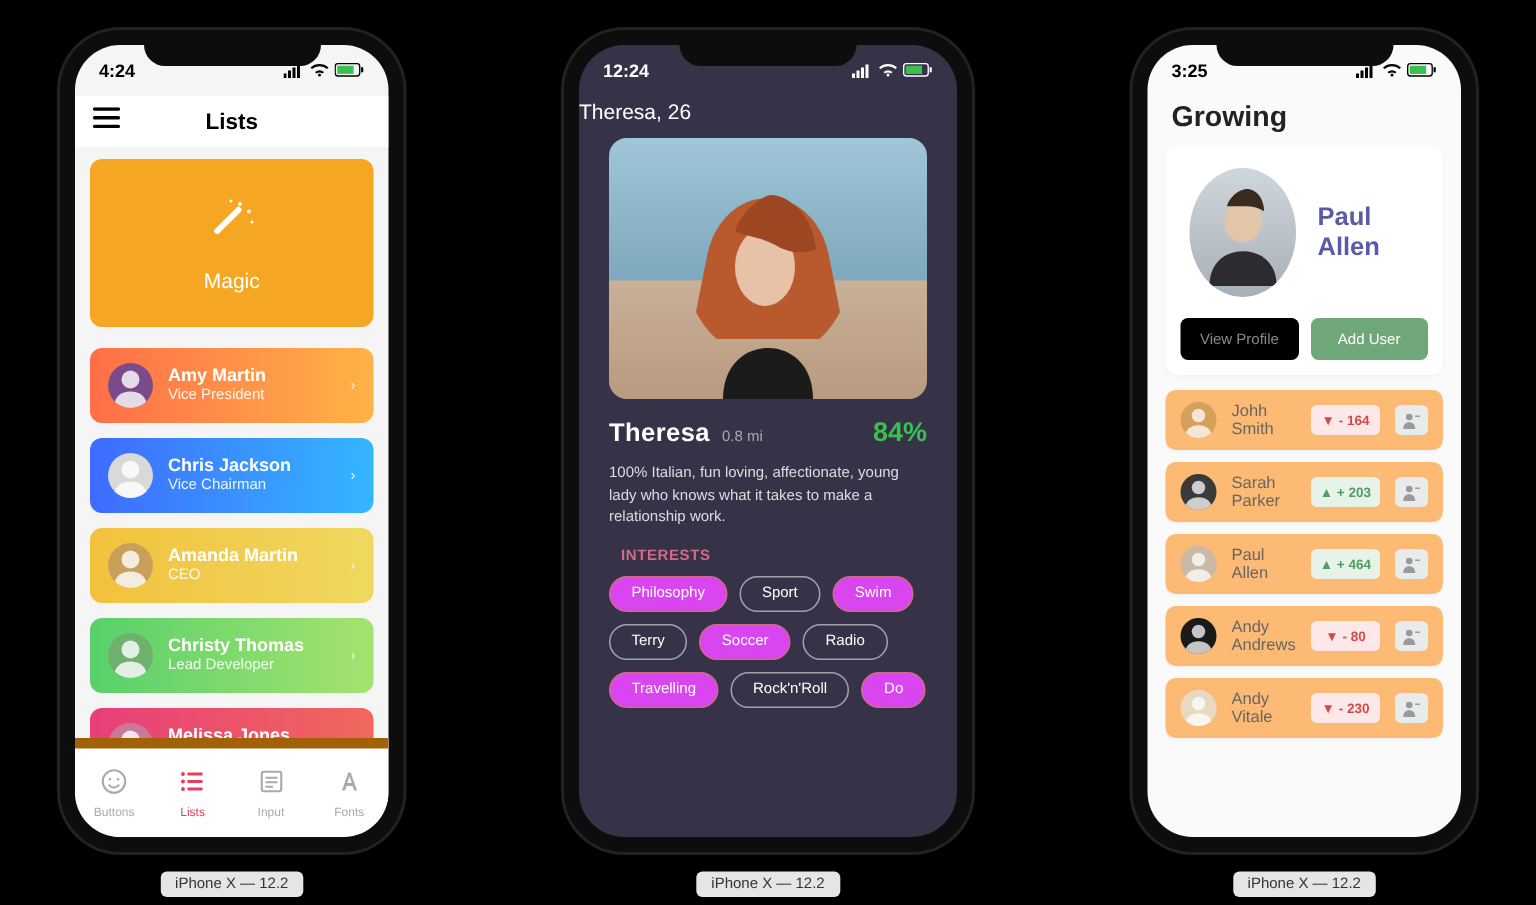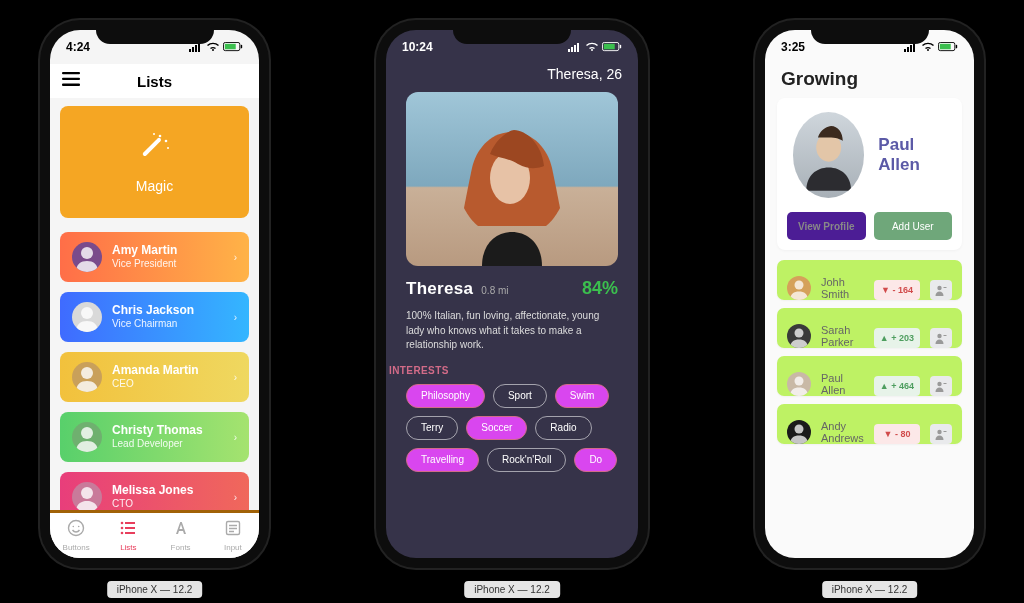--- a/index.html
+++ b/index.html
@@ -65,44 +65,44 @@
     width: 30px; height: 30px; border-radius: 50%;
     background: #ccc; flex-shrink: 0; margin-right: 10px; overflow: hidden;
     display: flex; align-items: center; justify-content: center;
   }
   .p1 .avatar svg { width: 100%; height: 100%; }
   .p1 .info { flex: 1; }
   .p1 .name { font-size: 12px; font-weight: 700; line-height: 1.15; }
   .p1 .role { font-size: 10px; opacity: .9; line-height: 1.15; }
   .p1 .chev { font-size: 10px; opacity: .85; }
   .p1 .tabbar {
-    display: flex; height: 48px; background: #fff; border-top: 3px solid #a16207;
+    display: flex; height: 66px; background: #fff; border-top: 7px solid #a16207;
   }
   .p1 .tab { flex: 1; display: flex; flex-direction: column; align-items: center; justify-content: center; gap: 2px; color: #aaa; }
   .p1 .tab.active { color: #E83E5C; }
   .p1 .tab-label { font-size: 8px; }
 
   
   .p2 .screen { background: #363349; color: #fff; display: flex; flex-direction: column; }
   .p2 .status-bar { color: #fff; }
-  .p2 .title { text-align: right; font-size: 14px; font-weight: 400; margin: 2px 16px 10px; }
+  .p2 .title { text-align: left; font-size: 14px; font-weight: 400; margin: 2px 0 10px; }
   .p2 .photo {
     margin: 0 20px; height: 174px; border-radius: 12px;
     background: linear-gradient(180deg,#a0c6d8 0%,#7ea8bd 54%, #c9b098 55%, #b89a80 100%);
     position: relative; overflow: hidden;
   }
   .p2 .photo-person {
     position: absolute; inset: 0; display: flex; align-items: flex-end; justify-content: center;
   }
   .p2 .meta { display: flex; align-items: baseline; gap: 8px; margin: 12px 20px 0; }
   .p2 .meta-name { font-size: 17px; font-weight: 800; letter-spacing: .3px; }
   .p2 .meta-dist { font-size: 10px; color: #aaa; }
   .p2 .meta-pct { margin-left: auto; font-size: 18px; font-weight: 800; color: #3BBF4E; }
   .p2 .bio { margin: 10px 20px 0; font-size: 10px; line-height: 1.45; color: #ddd; }
-  .p2 .section { margin: 12px 3px 0; font-size: 10px; font-weight: 700; color: #D26B88; letter-spacing: .4px; }
+  .p2 .section { margin: 12px 28px 0; font-size: 10px; font-weight: 700; color: #D26B88; letter-spacing: .4px; }
   .p2 .chips { margin: 8px 0 0 20px; display: flex; flex-wrap: wrap; gap: 8px; width: 260px; }
   .p2 .chip {
     height: 24px; padding: 0 14px; border-radius: 14px; font-size: 10px;
     display: inline-flex; align-items: center; justify-content: center;
     border: 1px solid rgba(255,255,255,.55); color: #fff; background: transparent;
   }
   .p2 .chip.filled { background: #d946ef; border-color: #D26B88; }
 
   
   .p3 .screen { background: #fafafa; display: flex; flex-direction: column; }
@@ -115,26 +115,26 @@
   .p3 .big-avatar {
     width: 86px; height: 86px; border-radius: 50%; overflow: hidden;
     background: linear-gradient(180deg,#cfd6dc,#a8b0b7); display: flex; align-items: flex-end; justify-content: center;
   }
   .p3 .big-name { font-size: 17px; font-weight: 800; color: #5C5AA7; }
   .p3 .btn-row { display: flex; gap: 8px; margin-top: 14px; }
   .p3 .btn {
     flex: 1; height: 28px; border-radius: 5px; font-size: 10px; font-weight: 500;
     display: flex; align-items: center; justify-content: center;
   }
-  .p3 .btn.secondary { background: #4c1d95; color: #888; font-weight: bold; }
+  .p3 .btn.secondary { background: #000000; color: #888; }
   .p3 .btn.primary { background: #6FA77A; color: #fff; }
   .p3 .plist { margin: 10px 12px 0; display: flex; flex-direction: column; gap: 8px; }
   .p3 .prow {
-    background: #bef264; border-radius: 7px; height: 40px; padding: 0 10px;
-    display: flex; align-items: flex-end; gap: 10px;
+    background: #fdba74; border-radius: 7px; height: 40px; padding: 0 10px;
+    display: flex; align-items: center; gap: 10px;
     box-shadow: 0 1px 2px rgba(0,0,0,.04);
   }
   .p3 .prow .av { width: 24px; height: 24px; border-radius: 50%; background: #ccc; overflow: hidden; display:flex; align-items:center; justify-content:center; }
   .p3 .prow .pname { flex: 1; font-size: 11px; color: #666; }
   .p3 .badge {
     min-width: 46px; height: 20px; border-radius: 4px; font-size: 9px; font-weight: 600;
     display: inline-flex; align-items: center; justify-content: center; gap: 3px; padding: 0 6px;
   }
   .p3 .badge.neg { background: #FCE8E8; color: #D14B4B; }
   .p3 .badge.pos { background: #E7F3E9; color: #4E9E5F; }
@@ -276,44 +276,44 @@
                 <circle cx="3" cy="4" r="1.3"></circle>
                 <rect x="6" y="3" width="10" height="2"></rect>
                 <circle cx="3" cy="9" r="1.3"></circle>
                 <rect x="6" y="8" width="10" height="2"></rect>
                 <circle cx="3" cy="14" r="1.3"></circle>
                 <rect x="6" y="13" width="10" height="2"></rect>
               </svg></span>
                    <span class="tab-label">Lists</span>
           </div>
           <div class="tab">
-            <span><svg width="18" height="18" viewBox="0 0 18 18" fill="currentColor">
-                <path d="M8.2 3h1.6l4.2 12h-2l-1-3H7l-1 3H4L8.2 3zm-0.7 7h3l-1.5-4.5L7.5 10z"></path>
-              </svg></span>
-                   <span class="tab-label">Fonts</span>
-          </div>
-          <div class="tab">
             <span><svg width="18" height="18" viewBox="0 0 18 18" fill="none" stroke="currentColor" stroke-width="1.4">
                 <rect x="2.5" y="2.5" width="13" height="13" rx="1.5"></rect>
                 <line x1="5" y1="6.5" x2="13" y2="6.5"></line>
                 <line x1="5" y1="9.5" x2="13" y2="9.5"></line>
                 <line x1="5" y1="12.5" x2="10" y2="12.5"></line>
               </svg></span>
                    <span class="tab-label">Input</span>
           </div>
+          <div class="tab">
+            <span><svg width="18" height="18" viewBox="0 0 18 18" fill="currentColor">
+                <path d="M8.2 3h1.6l4.2 12h-2l-1-3H7l-1 3H4L8.2 3zm-0.7 7h3l-1.5-4.5L7.5 10z"></path>
+              </svg></span>
+                   <span class="tab-label">Fonts</span>
+          </div>
         </div>
   </div>
   <div class="caption">iPhone X — 12.2</div>
 </div>
 
 <div class="device p2">
   <div class="notch"></div>
   <div class="screen">
     <div class="status-bar">
-      <span>10:24</span>
+      <span>12:24</span>
       <span class="status-icons">
         <svg width="14" height="10" viewBox="0 0 14 10">
               <rect x="0" y="7" width="2" height="3" fill="#fff"></rect>
               <rect x="3" y="5" width="2" height="5" fill="#fff"></rect>
               <rect x="6" y="3" width="2" height="7" fill="#fff"></rect>
               <rect x="9" y="1" width="2" height="9" fill="#fff"></rect>
             </svg>
         <svg width="14" height="10" viewBox="0 0 14 10">
               <path d="M7 9a1 1 0 100-2 1 1 0 000 2zm-3-3a5 5 0 016 0l-1 1a3.5 3.5 0 00-4 0zM1 3a9 9 0 0112 0l-1 1a7.5 7.5 0 00-10 0z" fill="#fff"></path>
             </svg>
@@ -470,18 +470,37 @@
       ▼ - 80
     </span>
     <span class="user-act">
       <svg width="12" height="12" viewBox="0 0 12 12" fill="currentColor">
                 <circle cx="4.5" cy="4" r="2.2"></circle>
                 <path d="M0.5 12c0-3 1.8-4.5 4-4.5s4 1.5 4 4.5z"></path>
                 <rect x="8.5" y="3" width="3" height="1"></rect>
               </svg>
     </span>
           </div>
+          <div class="prow">
+    <span class="av" style="background:#e8d9c2">
+      <svg viewBox="0 0 24 24" width="24" height="24">
+                <circle cx="12" cy="9" r="4.5" fill="rgba(255,255,255,.75)"></circle>
+                <path d="M3 24c0-6 4-8.5 9-8.5s9 2.5 9 8.5z" fill="rgba(255,255,255,.75)"></path>
+              </svg>
+    </span>
+    <span class="pname">Andy Vitale</span>
+    <span class="badge neg">
+      ▼ - 230
+    </span>
+    <span class="user-act">
+      <svg width="12" height="12" viewBox="0 0 12 12" fill="currentColor">
+                <circle cx="4.5" cy="4" r="2.2"></circle>
+                <path d="M0.5 12c0-3 1.8-4.5 4-4.5s4 1.5 4 4.5z"></path>
+                <rect x="8.5" y="3" width="3" height="1"></rect>
+              </svg>
+    </span>
+          </div>
         </div>
   </div>
   <div class="caption">iPhone X — 12.2</div>
 </div>
 
 </div>
 
 </body></html>

